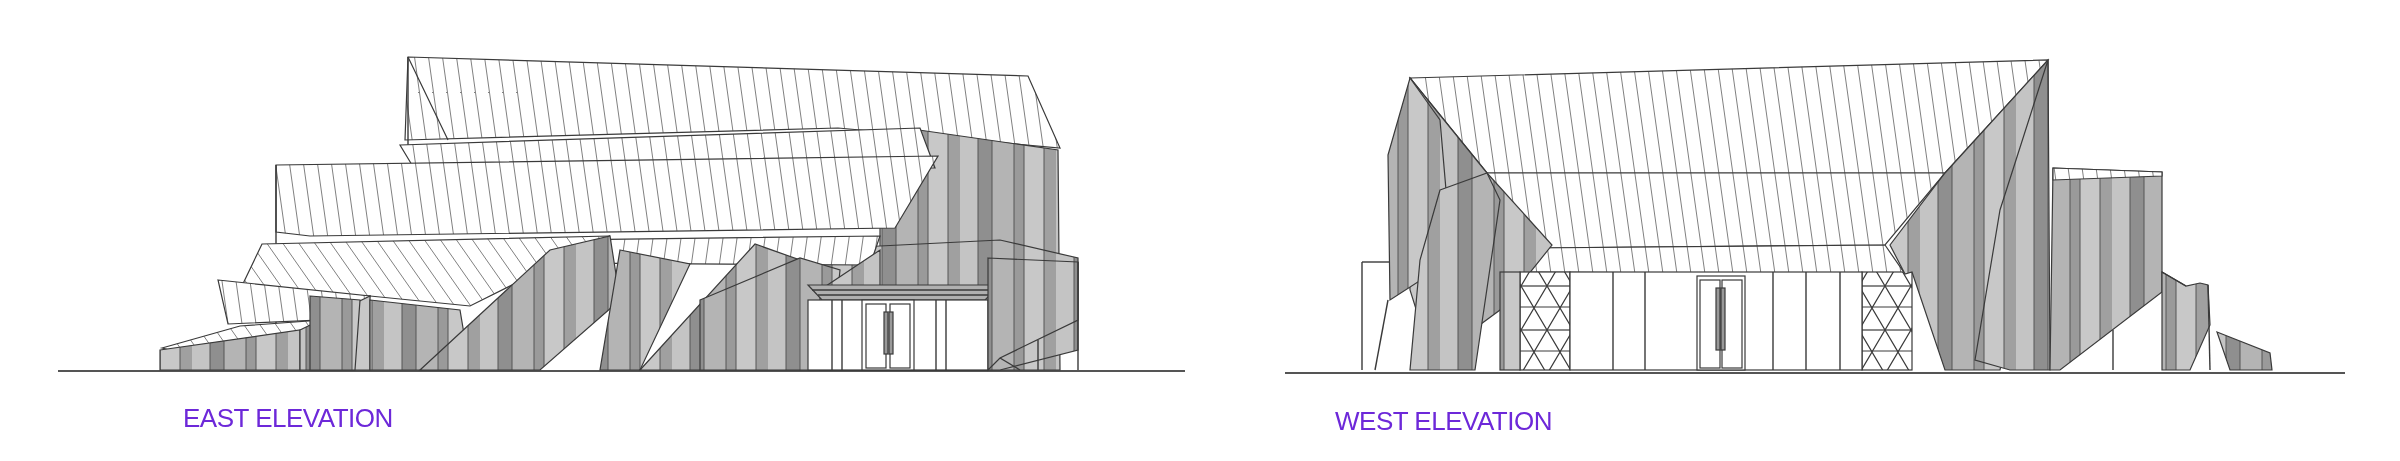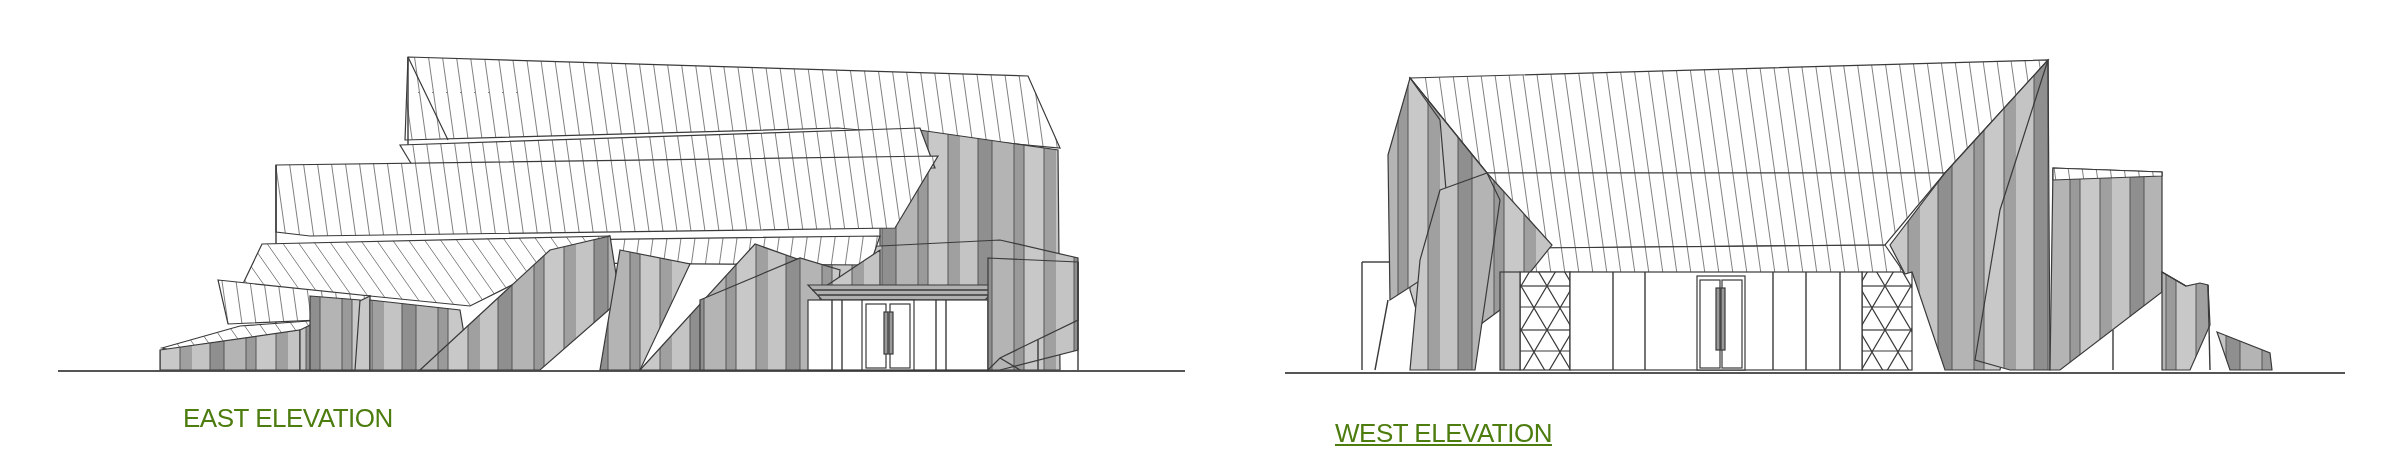--- a/index.html
+++ b/index.html
@@ -1,22 +1,22 @@
 <!DOCTYPE html>
 <html><head>
 <meta charset="utf-8">
 <style>
   html, body { margin: 0; padding: 0; background: #ffffff; }
   body { width: 2400px; height: 461px; position: relative; overflow: hidden;
          font-family: "Liberation Sans", sans-serif; }
   #drawing { position: absolute; left: 0; top: 0; width: 2400px; height: 461px; }
   .label { position: absolute; font-family: "Liberation Sans", sans-serif;
-           font-size: 26px; color: #4d7c0f; letter-spacing: -0.5px; }
+           font-size: 26px; color: #6d28d9; letter-spacing: -0.5px; }
   #east-label { left: 183px; top: 403px; }
-  #west-label { left: 1335px; top: 418px; text-decoration: underline; }
+  #west-label { left: 1335px; top: 406px; }
   svg .ln { stroke: #3a3a3a; stroke-width: 1.4; fill: none; }
   svg .pl { stroke: #3a3a3a; stroke-width: 1.2; }
   svg .wh { fill: #ffffff; }
   svg .ground { stroke: #555; stroke-width: 2.2; }
 </style>
 </head>
 <body>
 
 <svg id="drawing" viewBox="0 0 2400 461" xmlns="http://www.w3.org/2000/svg">
   <defs>

